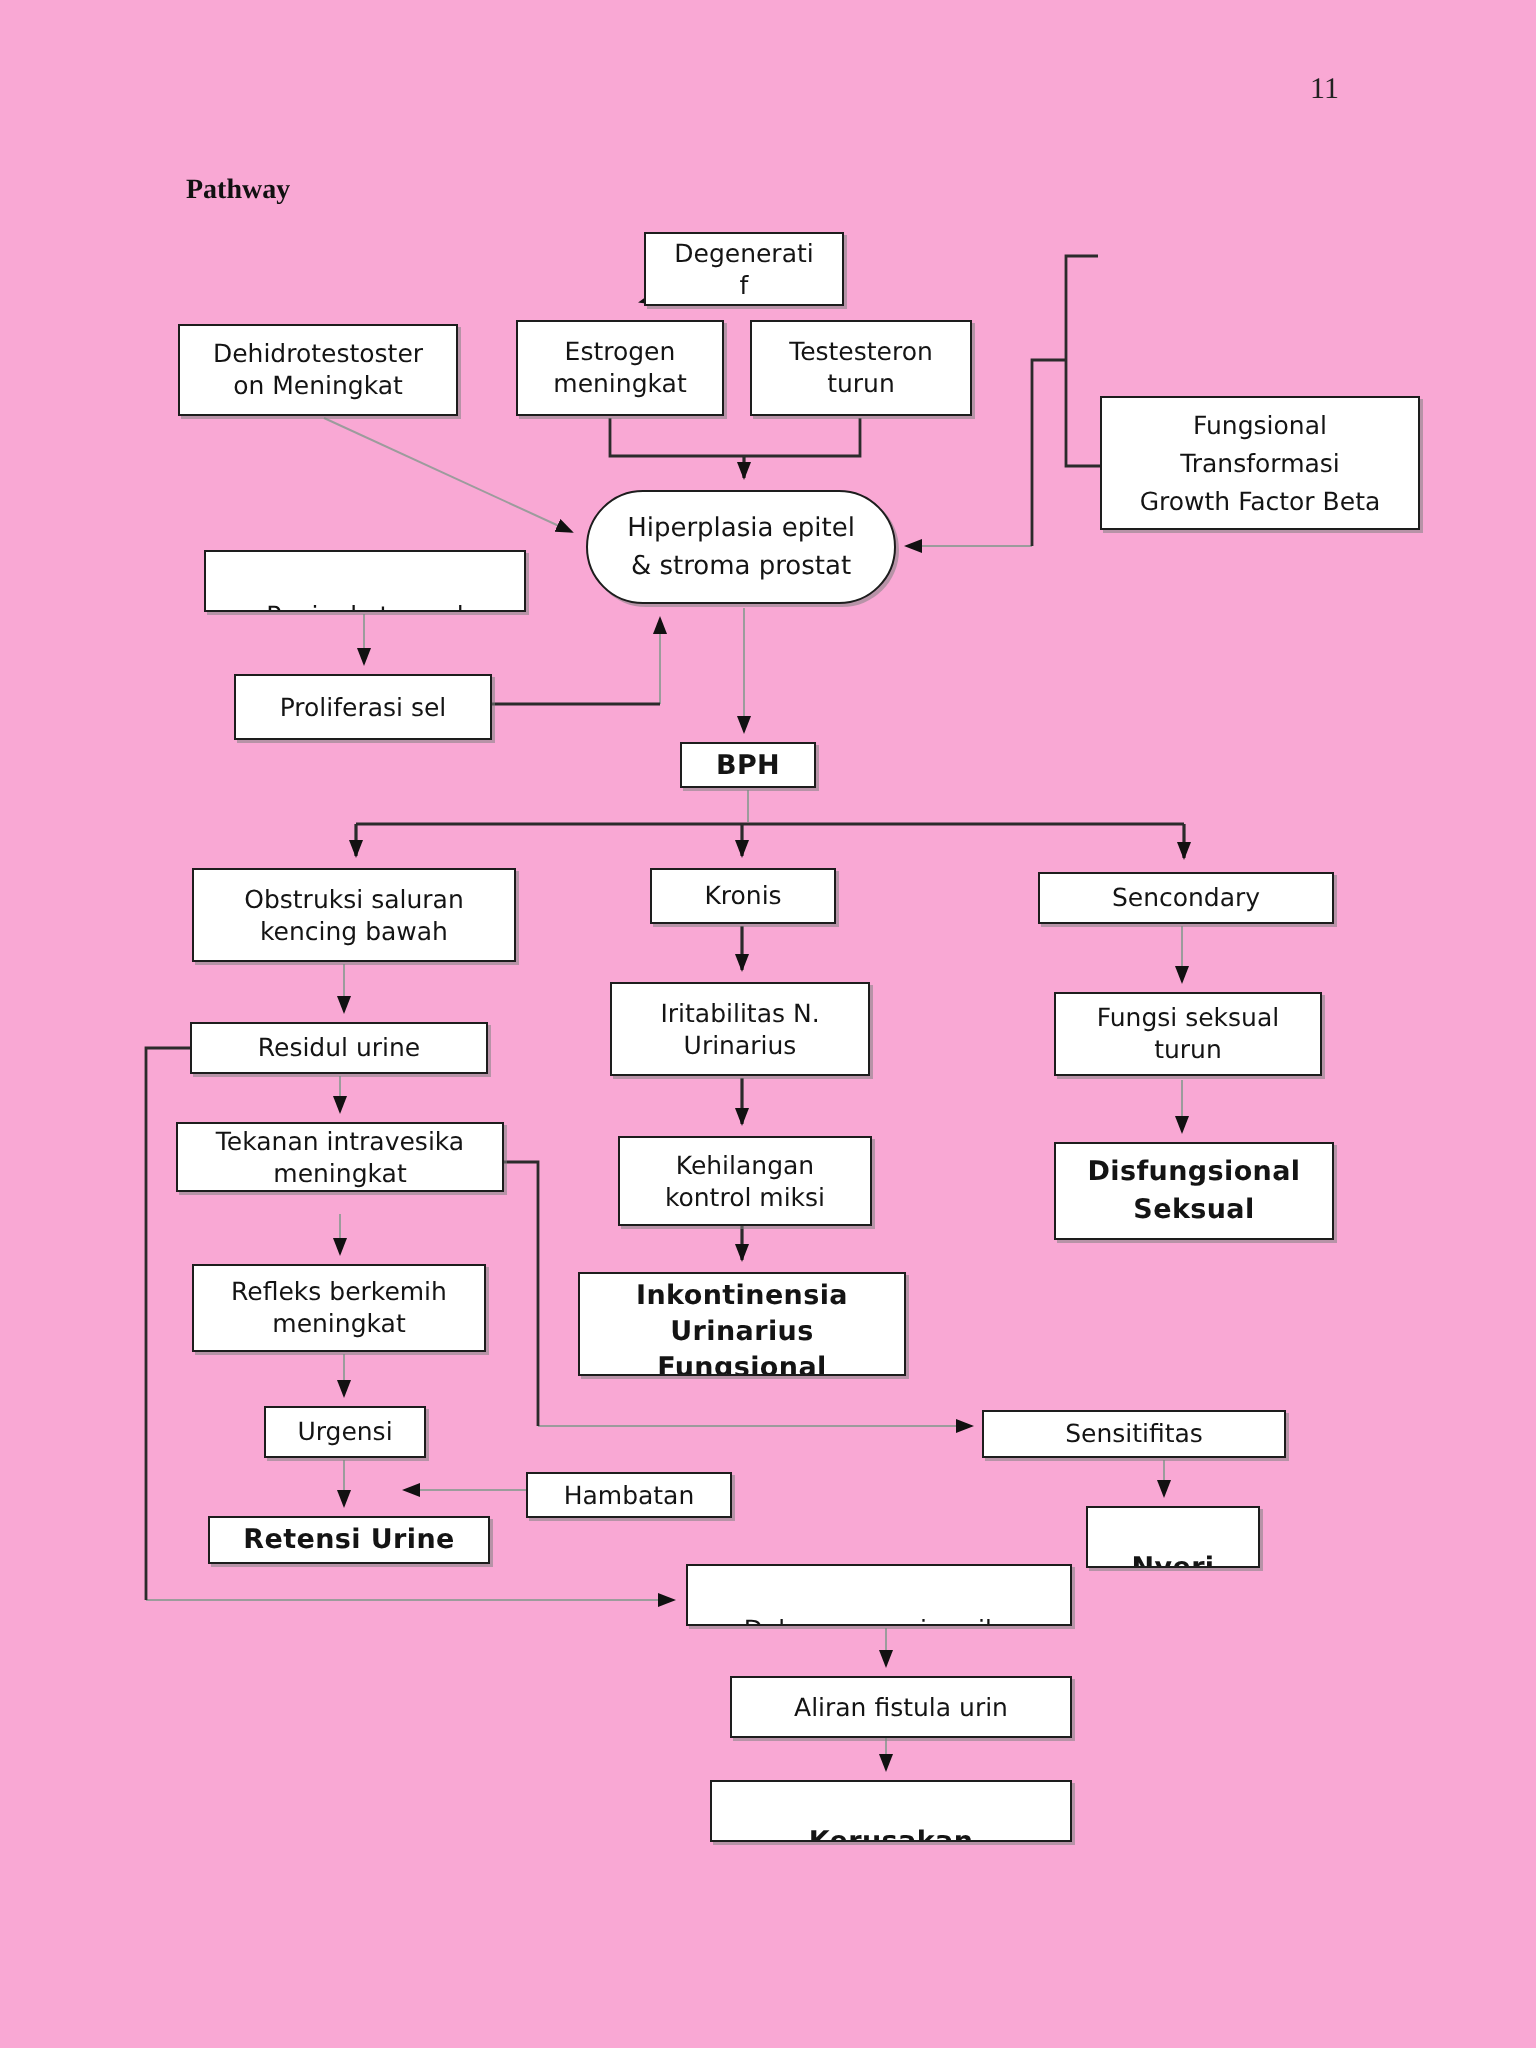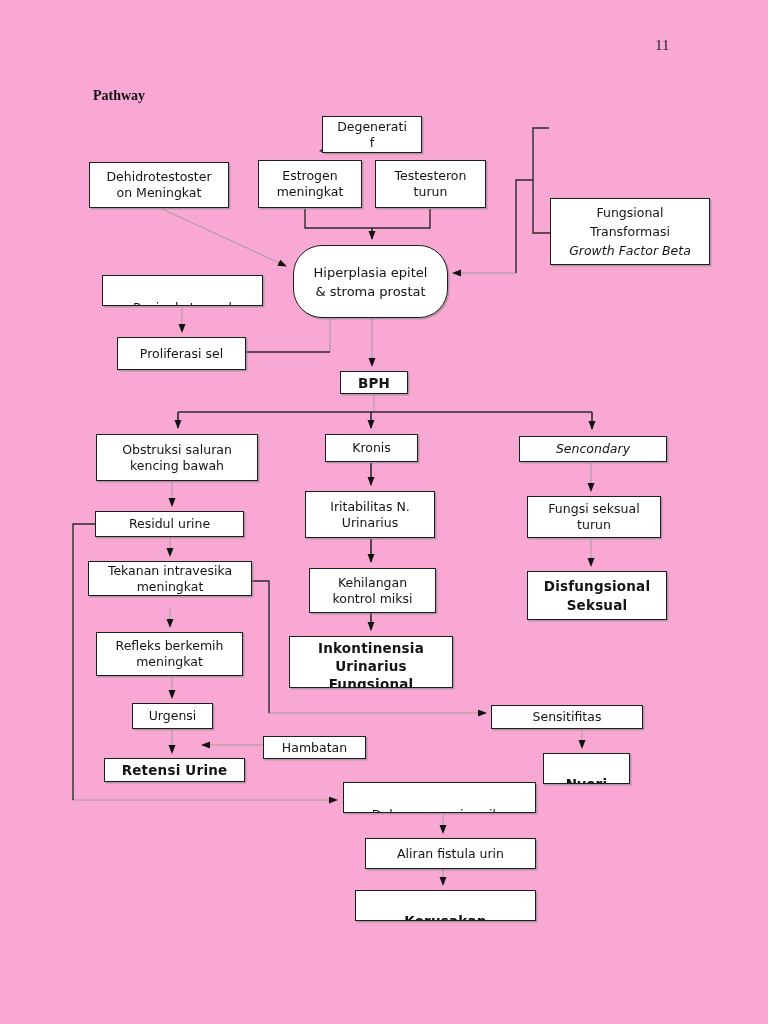--- a/index.html
+++ b/index.html
@@ -21,21 +21,21 @@
   .node{
     position:absolute;box-sizing:border-box;background:#fff;
     border:1.5px solid #1d1d1d;box-shadow:1.5px 1.5px 0 rgba(130,130,130,.55);
     display:flex;align-items:center;justify-content:center;
     text-align:center;font-size:12.5px;line-height:16px;
     white-space:pre-line;padding:1px 2px;
   }
   .node.clip{display:block;overflow:hidden;line-height:19px;padding-top:3px;}
   .node.clip3{display:block;overflow:hidden;line-height:18px;padding-top:2px;}
   .bold{font-weight:bold;font-size:13.5px;letter-spacing:.2px;}
-  .italic{font-style:italic;}
+  .italic{}
   .lh19{line-height:19px;}
   .fs13{font-size:13px;}
 </style>
 </head>
 <body>
 
 <div id="page">
 
   <div id="page-number">11</div>
   <div id="page-title">Pathway</div>
@@ -104,21 +104,21 @@
   <div class="node" style="left:375px;top:160px;width:111px;height:48px;">Testesteron
 turun</div>
 
 
   <div class="node lh19" style="left:550px;top:198px;width:160px;height:67px;flex-direction:column;">
     <span>Fungsional</span>
     <span>Transformasi</span>
     <span class="italic">Growth Factor Beta</span>
   </div>
 
-  <div class="node fs13" style="left:293px;top:245px;width:155px;height:73px;line-height:19px;border-radius:29px;">Hiperplasia epitel
+  <div class="node fs13" style="left:293px;top:245px;width:155px;height:57px;line-height:19px;border-radius:29px;">Hiperplasia epitel
 &amp; stroma prostat</div>
 
   <div class="node clip" style="left:102px;top:275px;width:161px;height:31px;text-align:center;">
     <span>Peningkatan sel</span><br>
     
   </div>
 
   <div class="node" style="left:117px;top:337px;width:129px;height:33px;">Proliferasi  sel</div>
 
   <div class="node bold" style="left:340px;top:371px;width:68px;height:23px;">BPH</div>

